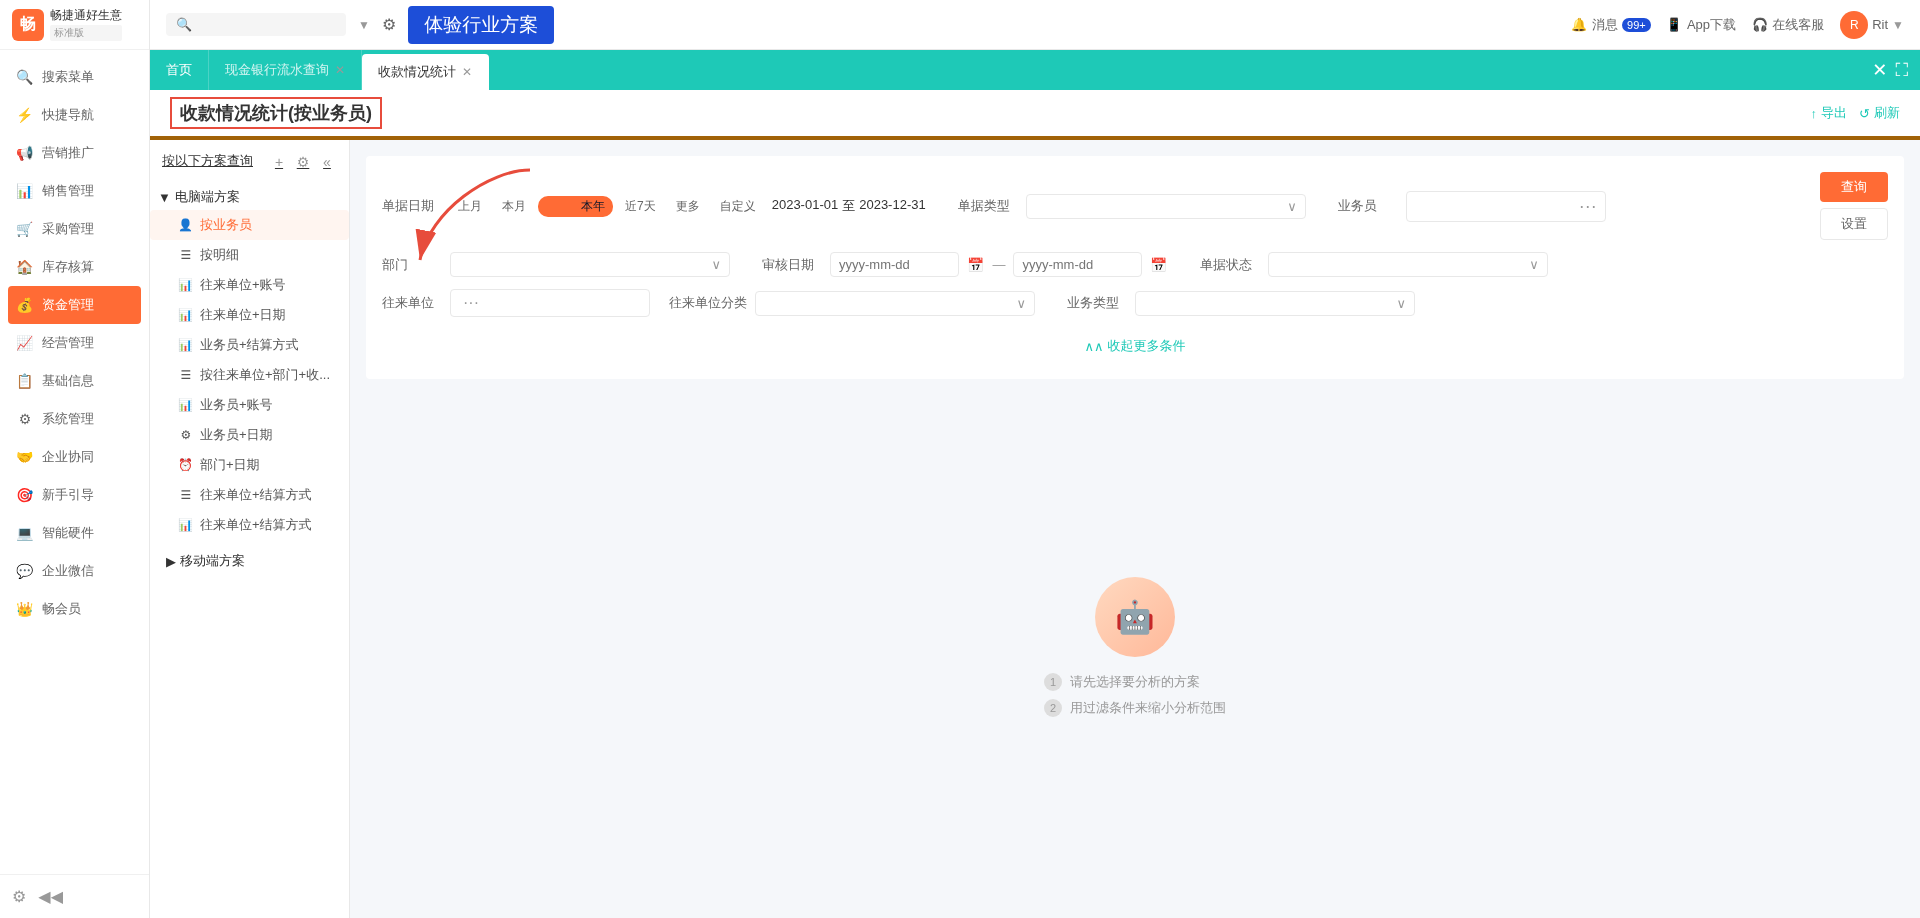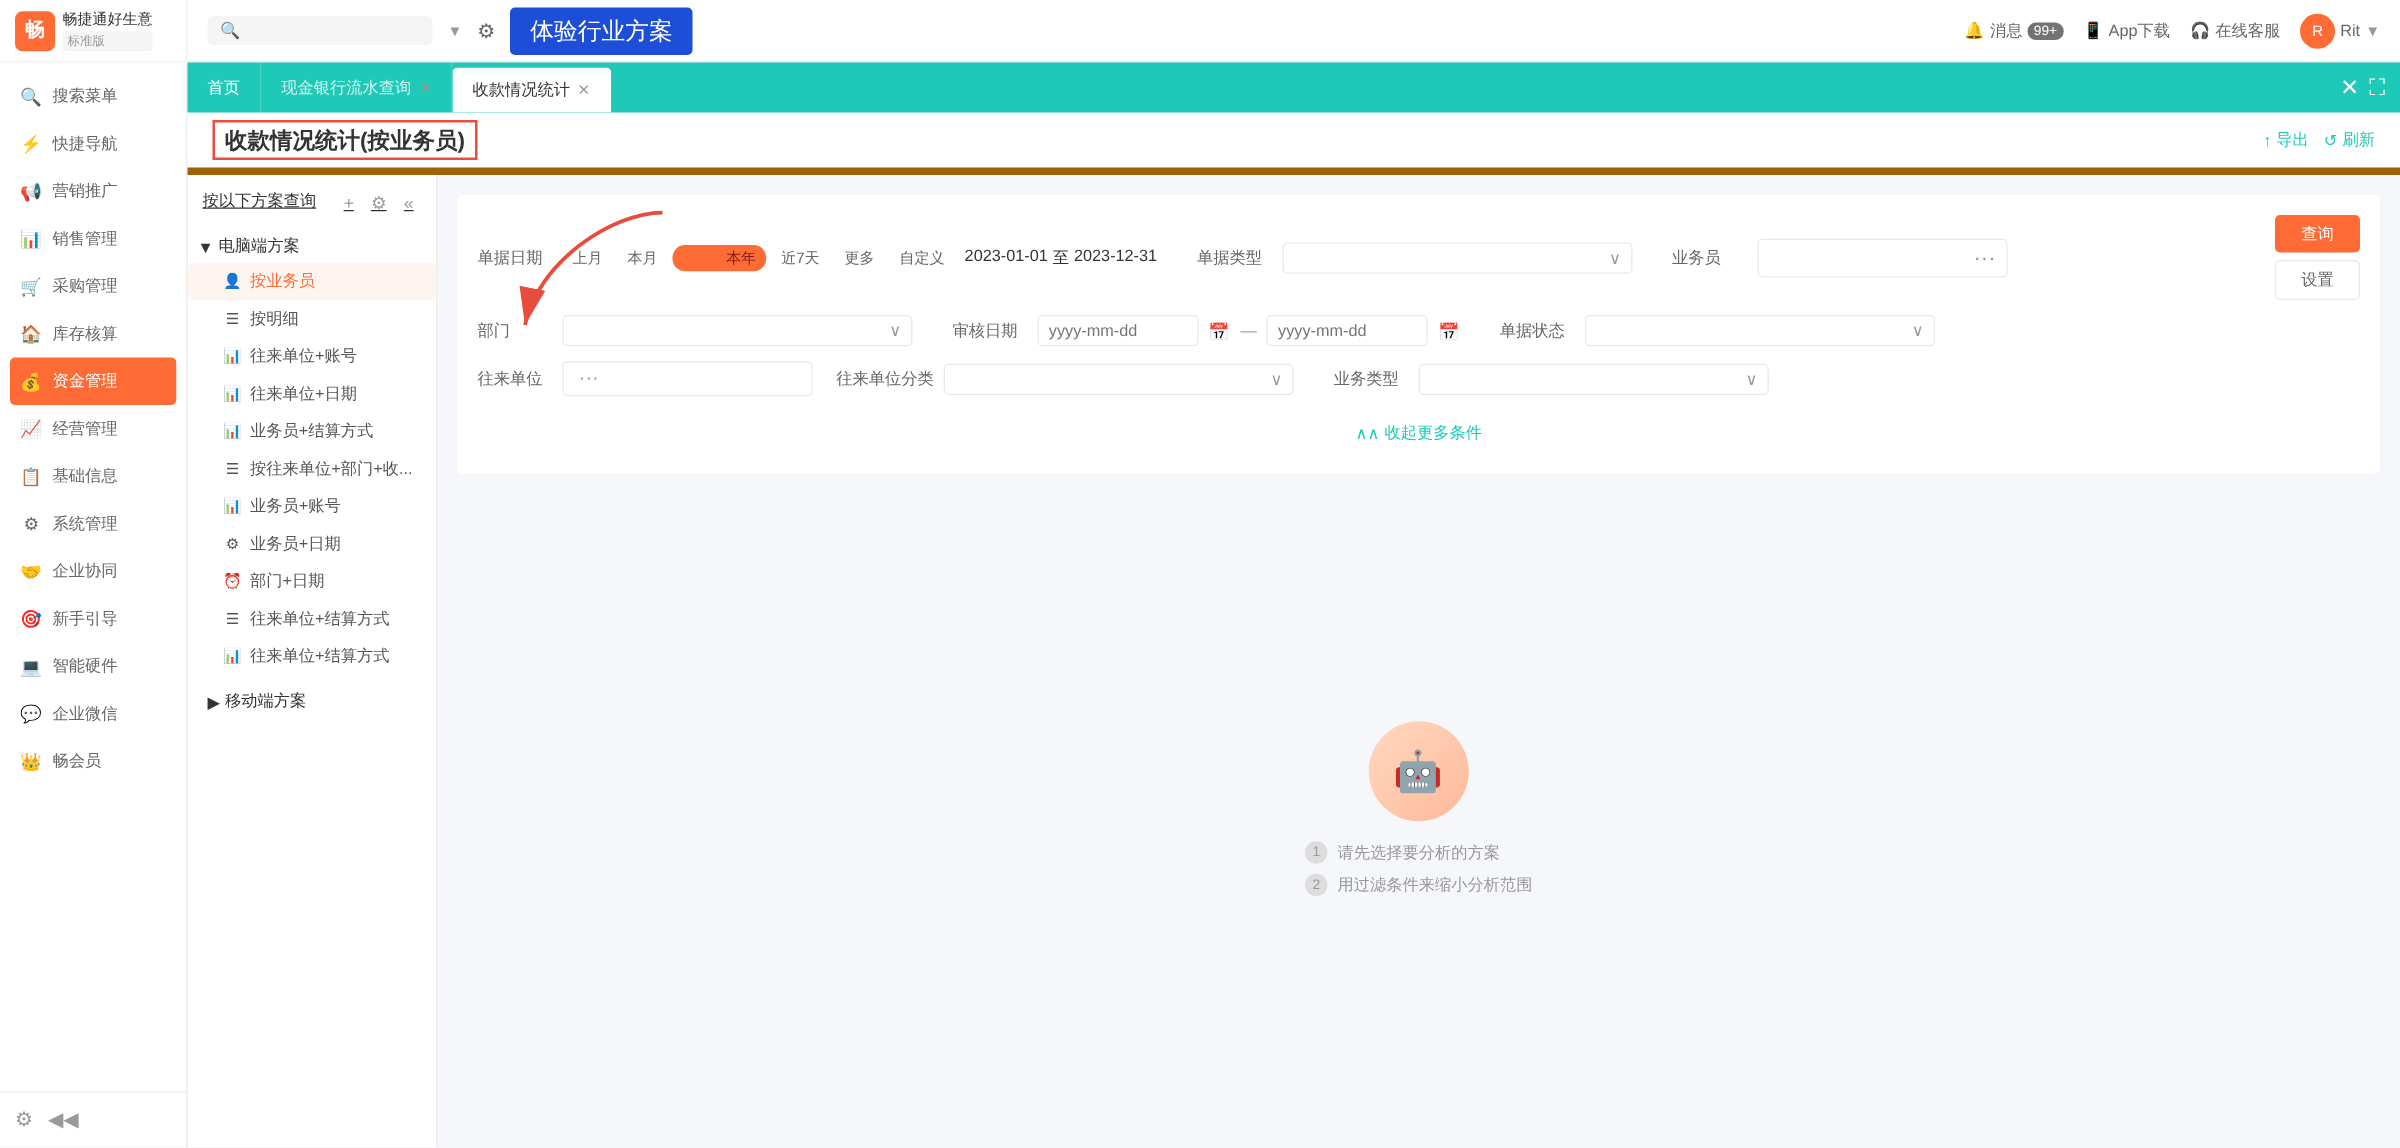--- a/index.html
+++ b/index.html
@@ -21,35 +21,35 @@
 
     
     .main { flex: 1; display: flex; flex-direction: column; height: 100vh; }
 
     
     .topbar { height: 50px; background: #fff; display: flex; align-items: center; padding: 0 16px; border-bottom: 1px solid #e8e8e8; gap: 12px; }
     .topbar-search { display: flex; align-items: center; background: #f5f5f5; border-radius: 4px; padding: 4px 10px; gap: 6px; color: #999; font-size: 13px; width: 180px; }
     .topbar-right { margin-left: auto; display: flex; align-items: center; gap: 16px; }
     .topbar-btn { background: #1d4ed8; color: white; border: none; border-radius: 4px; padding: 6px 16px; font-size: 19px; cursor: pointer; }
     .topbar-icon-btn { display: flex; align-items: center; gap: 4px; color: #666; cursor: pointer; font-size: 13px; }
-    .badge { background: #737373; color: white; border-radius: 10px; padding: 1px 5px; font-size: 11px; min-width: 18px; text-align: center; }
+    .badge { background: #1d4ed8; color: white; border-radius: 10px; padding: 1px 5px; font-size: 11px; min-width: 18px; text-align: center; }
     .chevron { color: #999; font-size: 12px; }
     .gear-icon { font-size: 16px; color: #666; cursor: pointer; }
 
     
     .tabbar { height: 40px; background: #1ec9b7; display: flex; align-items: center; padding: 0; position: relative; }
     .tab { display: flex; align-items: center; padding: 0 16px; height: 40px; color: rgba(255,255,255,0.8); cursor: pointer; font-size: 13px; gap: 6px; border-right: 1px solid rgba(255,255,255,0.2); }
     .tab.home { color: white; }
     .tab.active { background: white; color: #333; border-radius: 4px 4px 0 0; margin-top: 4px; height: 36px; }
     .tab-close { font-size: 12px; color: #999; cursor: pointer; }
     .tab-actions { margin-left: auto; display: flex; align-items: center; gap: 8px; padding-right: 12px; }
     .tab-action-btn { color: white; font-size: 18px; cursor: pointer; }
 
     
-    .page-header { height: 50px; background: #fff; display: flex; align-items: center; padding: 15px 20px; border-bottom: 6px solid #a16207; }
+    .page-header { height: 50px; background: #fff; display: flex; align-items: center; padding: 15px 20px; border-bottom: 4px solid #a16207; }
     .page-title { font-size: 18px; font-weight: bold; color: #333; border: 2px solid #e74c3c; padding: 2px 8px; }
     .page-actions { margin-left: auto; display: flex; align-items: center; gap: 12px; }
     .page-action-btn { display: flex; align-items: center; gap: 4px; color: #1ec9b7; cursor: pointer; font-size: 13px; }
 
     
     .content { flex: 1; display: flex; overflow: hidden; }
 
     
     .left-panel { width: 200px; background: #fff; border-right: 1px solid #e8e8e8; padding: 12px 0; flex-shrink: 0; }
     .panel-header { display: flex; align-items: flex-start; padding: 0 12px 8px; gap: 6px; font-size: 13px; color: #333; text-decoration: underline; }
@@ -64,21 +64,21 @@
 
     
     .right-panel { flex: 1; display: flex; flex-direction: column; padding: 16px; gap: 12px; overflow-y: auto; background: #f5f7fa; }
     .filter-section { background: #fff; border-radius: 4px; padding: 16px; }
     .filter-row { display: flex; align-items: center; gap: 12px; margin-bottom: 12px; flex-wrap: wrap; }
     .filter-row:last-child { margin-bottom: 0; }
     .filter-item { display: flex; align-items: center; gap: 8px; }
     .filter-label { color: #666; font-size: 13px; white-space: nowrap; min-width: 60px; }
     .date-tabs { display: flex; align-items: center; gap: 4px; }
     .date-tab { padding: 2px 8px; font-size: 12px; color: #666; cursor: pointer; border-radius: 2px; }
-    .date-tab.active { background: #ff6b35; color: #7f1d1d; border-radius: 10px; padding-left: 43px; }
+    .date-tab.active { background: #ff6b35; color: #0f172a; border-radius: 10px; padding-left: 43px; }
     .date-range { display: flex; align-items: flex-start; gap: 4px; color: #333; font-size: 13px; }
     .filter-select { display: flex; align-items: center; border: 1px solid #e8e8e8; border-radius: 4px; padding: 4px 8px; gap: 4px; min-width: 180px; color: #999; font-size: 13px; background: #fff; cursor: pointer; }
     .filter-select-wide { min-width: 280px; }
     .filter-input { border: 1px solid #e8e8e8; border-radius: 4px; padding: 4px 8px; color: #bbb; font-size: 13px; width: 129px; }
     .filter-dash { color: #999; }
     .filter-calendar-icon { color: #999; font-size: 14px; cursor: pointer; }
     .more-icon { color: #999; cursor: pointer; font-size: 16px; }
     .collapse-bar { display: flex; align-items: center; justify-content: center; padding: 8px 0; color: #1ec9b7; cursor: pointer; font-size: 13px; gap: 4px; }
     .query-btn { background: #ff6b35; color: white; border: none; border-radius: 4px; padding: 6px 20px; font-size: 13px; cursor: pointer; }
     .setting-btn { background: white; color: #666; border: 1px solid #e8e8e8; border-radius: 4px; padding: 6px 20px; font-size: 13px; cursor: pointer; }

